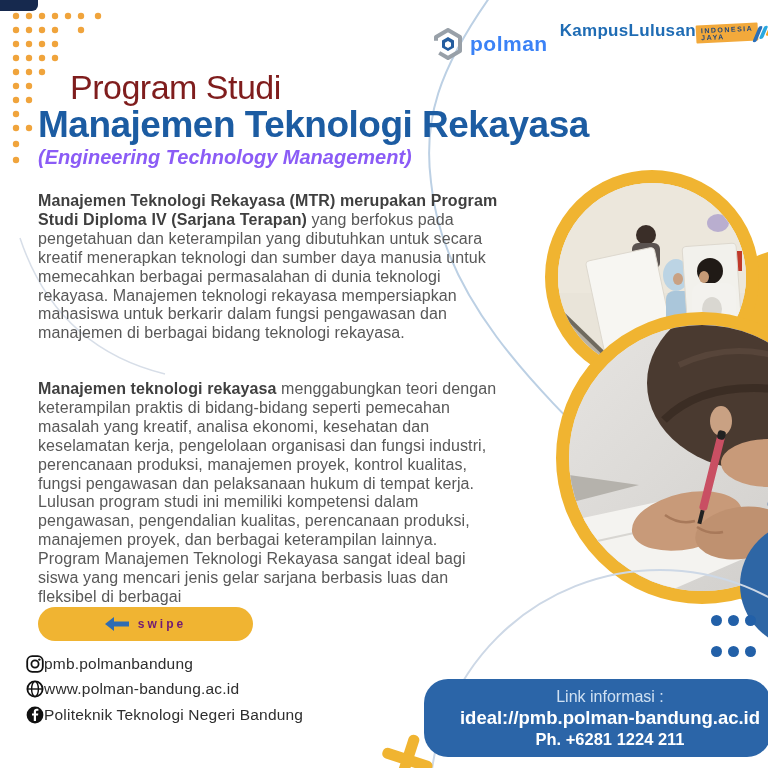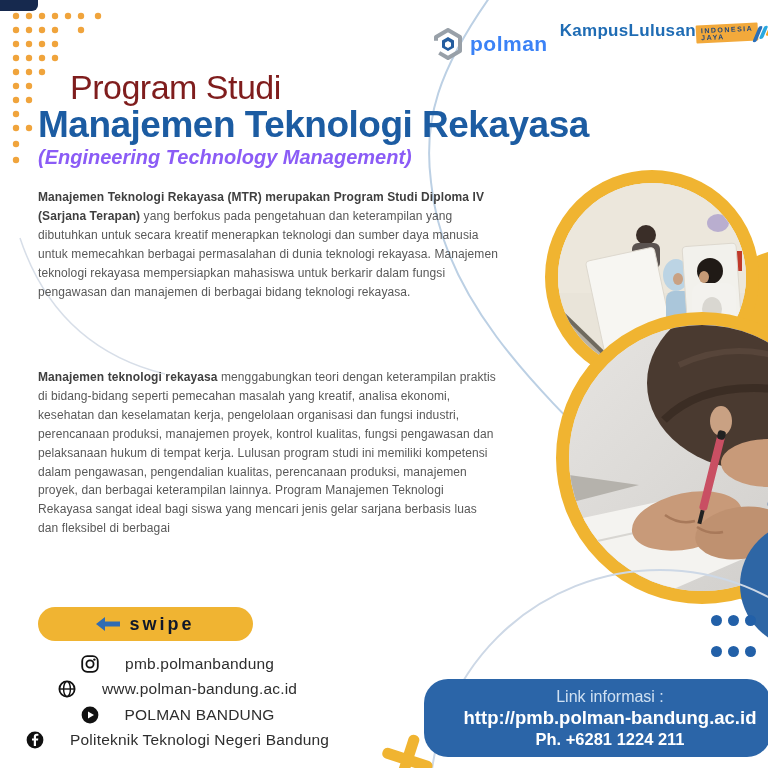--- a/index.html
+++ b/index.html
@@ -25,44 +25,44 @@
   .vok-l1{font-size:16px;font-weight:bold;font-style:italic;color:#d93025;letter-spacing:1px;margin-left:14px;}
   .vok-l2{font-size:6.5px;font-weight:bold;color:#1f4fa0;letter-spacing:.6px;margin:1px 0 0 6px;}
   .vok-l3{font-size:16px;font-weight:bold;font-style:italic;color:#d93025;letter-spacing:1px;margin-top:0;transform:rotate(-3deg);}
 
   
   .kicker{left:38px;top:68px;font-size:34px;font-weight:normal;color:#7f1d1d;letter-spacing:-.5px;margin-left:32px;}
   .main-title{left:38px;top:104px;font-size:37px;font-weight:bold;color:#1c5ca2;letter-spacing:-.5px;white-space:nowrap;}
   .subtitle{left:38px;top:146px;font-size:20px;font-weight:bold;font-style:italic;color:#8b5cf6;}
 
   
-  .para{left:38px;width:462px;font-size:12px;line-height:18.9px;color:#585858;letter-spacing:.1px;}
+  .para{left:38px;width:462px;font-size:16px;line-height:18.9px;color:#585858;letter-spacing:.1px;}
   .para b{color:#3f3f3f;}
-  .p1{top:176px;} .p2{top:356px;}
+  .p1{top:176px;} .p2{top:364px;}
 
   
   .yellow-blob{left:700px;top:248px;width:190px;height:368px;background:#f0b431;border-radius:95px;}
   .photo-ring{border:13px solid #f0b431;border-radius:50%;overflow:hidden;background:#e9e4d9;}
   .ring-a{left:545px;top:170px;width:188px;height:188px;}
   .ring-b{left:556px;top:312px;width:266px;height:266px;}
   .blue-blob{left:740px;top:522px;width:126px;height:126px;border-radius:50%;background:#2e66a5;}
 
   
   .blue-dots{left:711px;top:615px;width:52px;height:44px;display:flex;flex-wrap:wrap;gap:6px 6px;}
   .blue-dots i{width:11px;height:11px;border-radius:50%;background:#2260a8;}
   .blue-dots i:nth-child(n+4){margin-top:11px;}
 
   
   .swipe{left:38px;top:607px;width:215px;height:34px;background:#f0b432;border-radius:17px;
          display:flex;align-items:center;justify-content:center;gap:9px;border:none;cursor:pointer;}
-  .swipe-label{font-size:18px;font-weight:bold;color:#0f172a;letter-spacing:3px;}
+  .swipe-label{font-size:12px;font-weight:bold;color:#701a75;letter-spacing:3px;}
 
   
   .contacts{left:26px;top:651px;list-style:none;margin:0;padding:0;}
-  .contacts li{display:flex;align-items:center;gap:26px;height:25.5px;cursor:pointer;justify-content:center;}
+  .contacts li{display:flex;align-items:center;gap:0;height:25.5px;cursor:pointer;}
   .contacts .txt{font-size:15.5px;color:#2e2e2e;letter-spacing:.2px;}
 
   
   .info-box{left:424px;top:679px;width:322px;height:78px;background:#2b65a8;border-radius:24px;
             display:flex;flex-direction:column;align-items:center;justify-content:center;gap:1px;padding-left:25px;}
   .info-title{font-size:16px;color:#cfe0f2;}
   .info-url{font-size:18.5px;font-weight:bold;color:#ffffff;cursor:pointer;}
   .info-phone{font-size:16.5px;font-weight:bold;color:#ffffff;cursor:pointer;}
 
   
@@ -255,41 +255,34 @@
       <svg width="18" height="18" viewBox="0 0 18 18">
         <circle cx="9" cy="9" r="7.6" fill="none" stroke="#111" stroke-width="1.8"></circle>
         <ellipse cx="9" cy="9" rx="3.4" ry="7.6" fill="none" stroke="#111" stroke-width="1.4"></ellipse>
         <path d="M1.6 9 H16.4" stroke="#111" stroke-width="1.4"></path>
       </svg>
       <span class="txt">www.polman-bandung.ac.id</span>
     </li>
     <li>
       <svg width="18" height="18" viewBox="0 0 18 18">
         <circle cx="9" cy="9" r="8.4" fill="#111"></circle>
-        <polygon points="7,5.6 13,9 7,12.4" fill="#ffffff"></polygon>
-      </svg>
-      <span class="txt">POLMAN BANDUNG</span>
-    </li>
-    <li>
-      <svg width="18" height="18" viewBox="0 0 18 18">
-        <circle cx="9" cy="9" r="8.4" fill="#111"></circle>
         <path d="M10 15 V9.6 H12 L12.3 7.4 H10 V6 c0-.8.4-1.2 1.2-1.2 H12.4 V2.9 C12 2.8 11.2 2.7 10.6 2.7 C8.9 2.7 7.8 3.7 7.8 5.7 V7.4 H6 V9.6 H7.8 V15 Z" fill="#ffffff"></path>
       </svg>
       <span class="txt">Politeknik Teknologi Negeri Bandung</span>
     </li>
   </ul>
 
   <div class="abs blue-dots">
     <i></i>
       <i></i>
       <i></i>
       <i></i>
       <i></i>
       <i></i>
   </div>
 
   <div class="abs info-box">
     <span class="info-title">Link informasi :</span>
-    <span class="info-url">http://pmb.polman-bandung.ac.id</span>
+    <span class="info-url">ideal://pmb.polman-bandung.ac.id</span>
     <span class="info-phone">Ph. +6281 1224 211</span>
   </div>
 
 </div>
 
 </body></html>

